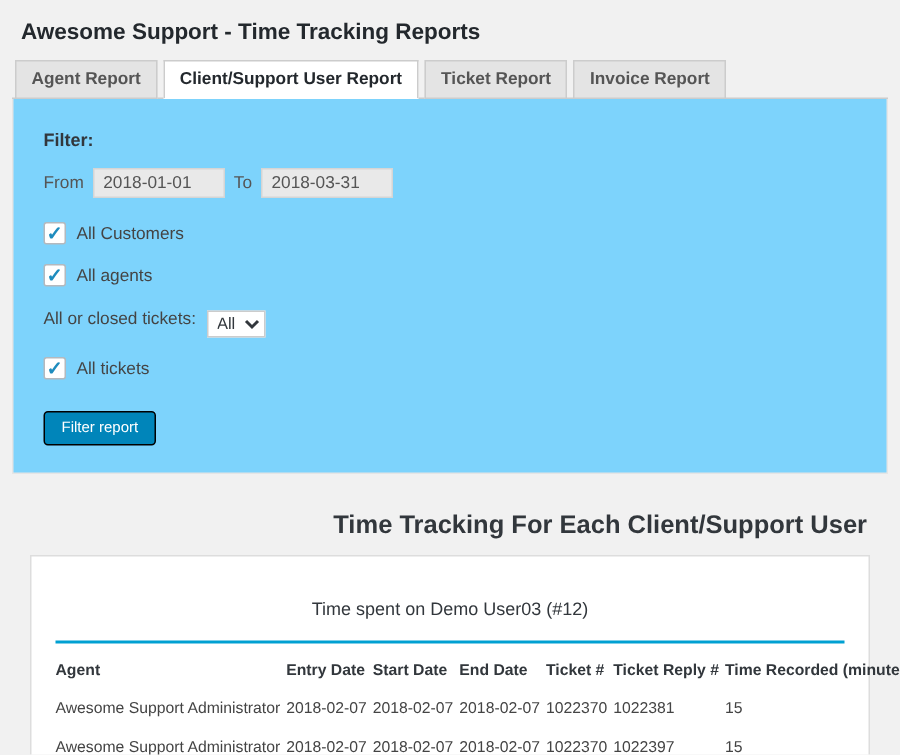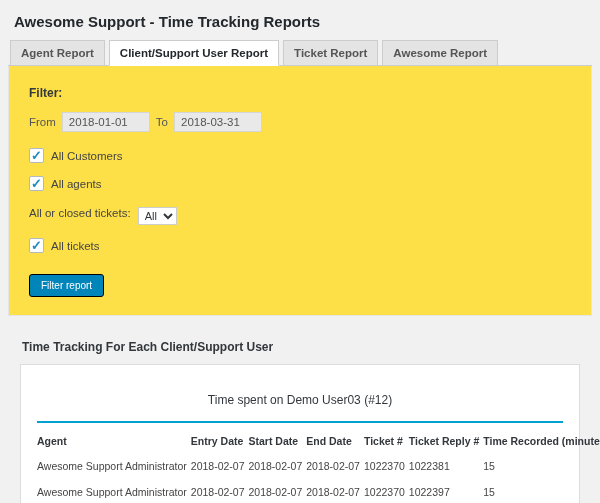--- a/index.html
+++ b/index.html
@@ -21,21 +21,21 @@
   .tab {
     font-size:11.5px; font-weight:bold; color:#555;
     background:#e4e4e4; border:1px solid #ccc;
     padding:6px 10px; margin:0 4px -1px 0; cursor:pointer;
     white-space:nowrap;
   }
   .tab.active {
     background:#fff; border-bottom-color:#fff; color:#23282d;
   }
   .panel {
-    background:#fde047; margin:0 8px;
+    background:#7dd3fc; margin:0 8px;
     border:1px solid #e5e5e5; border-top:none;
     padding:20px 20px 18px;
   }
   .filter-label { font-size:12px; font-weight:bold; color:#32373c; margin-bottom:12px; }
   .date-row { display:flex; align-items:center; gap:6px; font-size:11.5px; color:#555; margin-bottom:16px; }
   input.date-input {
     width:88px; font-size:11.5px; padding:3px 6px;
     background:#e9e9e9; border:1px solid #d5d5d5; color:#555;
     font-family:"Liberation Sans", sans-serif;
   }
@@ -52,21 +52,21 @@
   .select-row { display:flex; gap:7px; font-size:11.5px; color:#444; margin:16px 0 6px; }
   select.status-select {
     font-size:11px; padding:1px 2px; border:1px solid #ccc;
     background:#fff; color:#32373c; font-family:"Liberation Sans", sans-serif;
   }
   .filter-btn {
     background:#0085ba; border:1px solid #000000; color:#fff;
     font-size:10px; padding:5px 11px; border-radius:3px; cursor:pointer;
     margin-top:8px; font-family:"Liberation Sans", sans-serif;
   }
-  .report-heading { font-size:12px; font-weight:bold; color:#32373c; margin:24px 22px 10px; }
+  .report-heading { font-size:17px; font-weight:bold; color:#32373c; margin:24px 22px 10px;text-align:right; }
   .report-box {
     background:#fff; border:1px solid #ddd; margin:0 20px;
     padding:28px 16px 14px;
   }
   .table-title { text-align:center; font-size:12px; font-weight:normal; color:#32373c; padding-bottom:14px; }
   .hr-blue { border:none; border-top:2px solid #00a0d2; margin:0; }
   table.time-table { width:100%; border-collapse:collapse; font-size:10.5px; color:#444; }
   table.time-table th {
     text-align:left; font-weight:bold; color:#32373c;
     padding:12px 4px 6px 0; white-space:nowrap;margin-top:37px;
@@ -82,21 +82,21 @@
 </style>
 </head>
 <body>
 
 <div class="page-title">Awesome Support - Time Tracking Reports</div>
 
 <div class="tabs">
   <div class="tab">Agent Report</div>
   <div class="tab active">Client/Support User Report</div>
   <div class="tab">Ticket Report</div>
-  <div class="tab">Awesome Report</div>
+  <div class="tab">Invoice Report</div>
 </div>
 
 <div class="panel">
   <div class="filter-label">Filter:</div>
 
   <div class="date-row">
     <span>From</span>
     <input class="date-input" type="text" value="2018-01-01" style="">
     <span>To</span>
     <input class="date-input" type="text" value="2018-03-31" style="">

